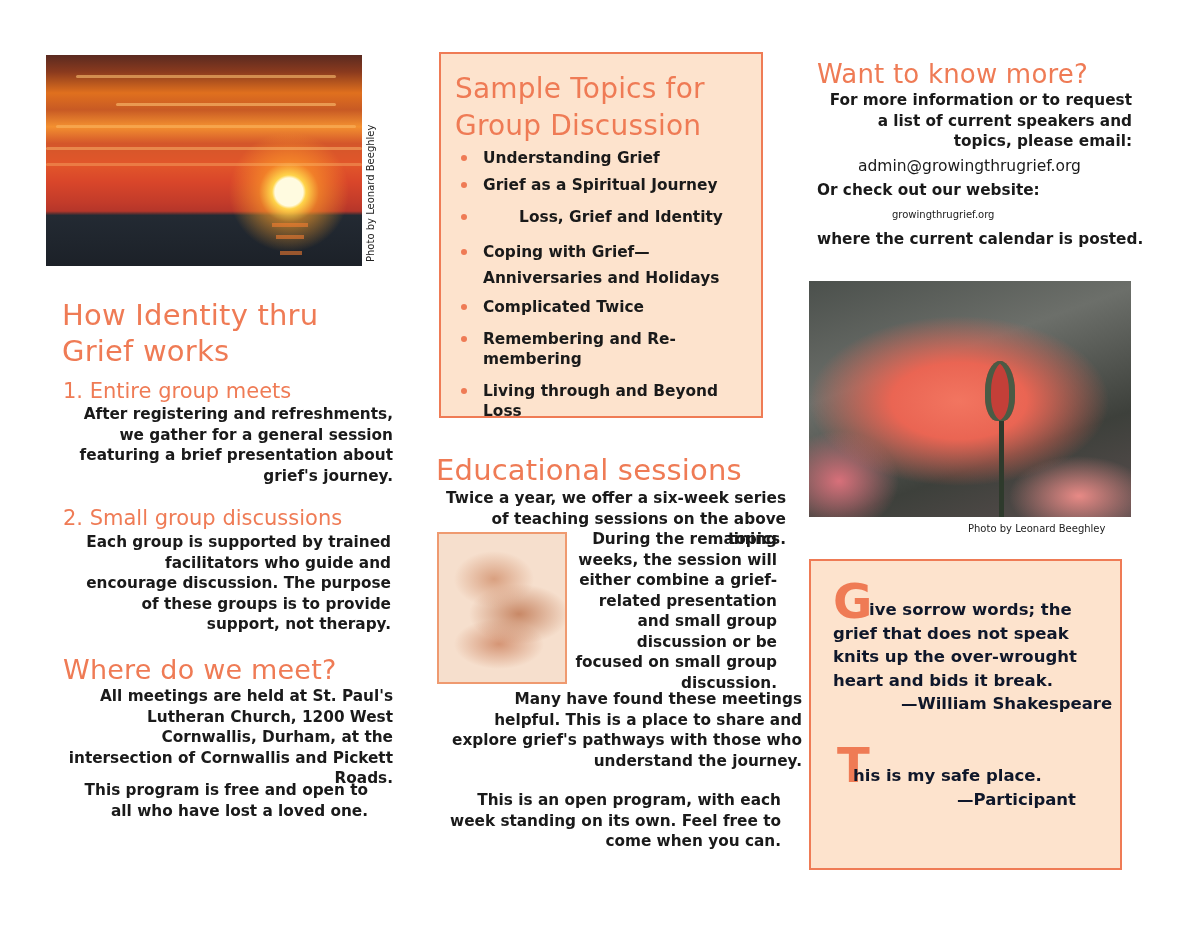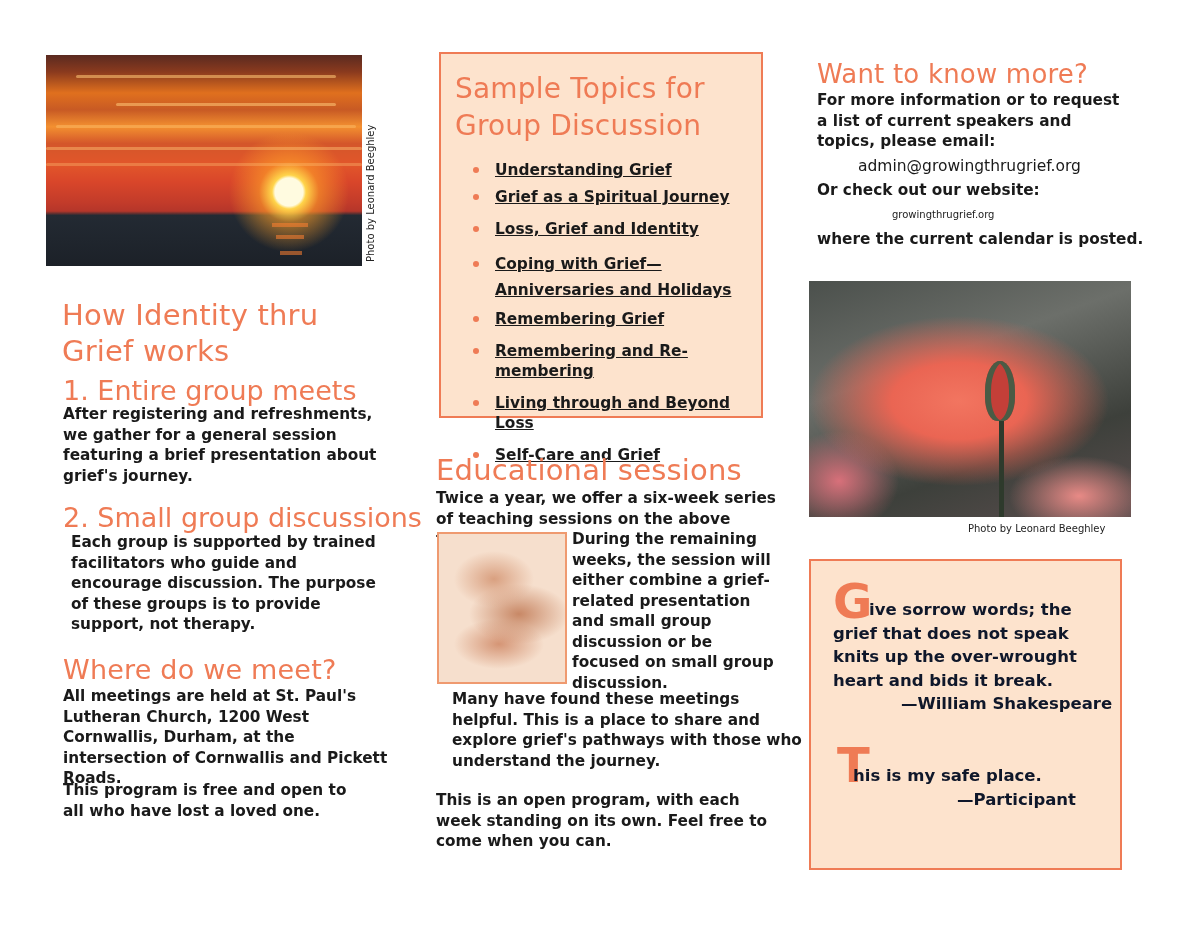--- a/index.html
+++ b/index.html
@@ -3,22 +3,22 @@
 <meta charset="utf-8">
 <style>
   html, body { margin: 0; padding: 0; }
   body {
     width: 1200px; height: 927px; background: #ffffff; position: relative; overflow: hidden;
     font-family: "DejaVu Sans", sans-serif; color: #1a1a1a;
   }
   .abs { position: absolute; }
   .orange { color: #ef7b55; }
   .h1 { font-size: 29px; line-height: 36px; font-weight: normal; color: #ef7b55; margin: 0; letter-spacing: 0.2px; }
-  .h2 { font-size: 27px; line-height: 24px; font-weight: normal; color: #ef7b55; margin: 0; }
-  .body { font-size: 15.3px; line-height: 20.5px; font-weight: bold; color: #1a1a1a; margin: 0; }
+  .h2 { font-size: 21px; line-height: 24px; font-weight: normal; color: #ef7b55; margin: 0; }
+  .body { font-size: 15.3px; line-height: 20.5px; font-weight: bold; color: #1a1a1a; margin: 0; text-align: right; }
 
   
   #sunset {
     left: 46px; top: 55px; width: 316px; height: 211px;
     background:
       radial-gradient(circle at 243px 137px, #fffbe0 0 14px, #ffd44a 17px, rgba(255,160,40,0.6) 30px, rgba(255,120,30,0) 60px),
       linear-gradient(180deg, #5a2a20 0%, #8a3a1e 8%, #e0701e 18%, #c85a24 26%, #f39030 34%, #d4562a 42%, #e2562a 52%, #d9462a 60%, #c23b2a 70%, #b5362a 74%, #232a33 76%, #1c2128 100%);
   }
   #sunset .streak { position: absolute; left: 0; height: 3px; background: rgba(255,200,120,0.55); border-radius: 2px; }
   #sunset .reflect { position: absolute; left: 226px; width: 36px; background: rgba(255,130,50,0.55); height: 4px; }
@@ -26,21 +26,21 @@
     left: 364px; top: 262px; width: 160px; height: 16px; transform-origin: 0 0; transform: rotate(-90deg);
     font-size: 10px; line-height: 14px; color: #222; white-space: nowrap; font-weight: normal;
   }
 
   
   #topics {
     left: 439px; top: 52px; width: 324px; height: 366px; box-sizing: border-box;
     border: 2px solid #ef7b55; background: #fde3cd;
   }
   #topics .h1 { position: absolute; left: 14px; top: 16px; font-size: 28px; line-height: 37px; }
-  #topics ul { list-style: none; margin: 16px; padding: 0; position: absolute; left: 14px; top: 90px; width: 300px; text-decoration: underline; }
+  #topics ul { list-style: none; margin: 4px; padding: 0; position: absolute; left: 14px; top: 90px; width: 300px; }
   #topics li { position: relative; padding-left: 24px; font-size: 15.4px; line-height: 20px; font-weight: bold; }
   #topics li .dot { position: absolute; left: 2px; top: 7px; width: 6px; height: 6px; border-radius: 50%; background: #ef7b55; }
 
   
   #hands {
     left: 437px; top: 532px; width: 130px; height: 152px; box-sizing: border-box;
     border: 2px solid #ef9a70;
     background:
       radial-gradient(ellipse 40px 28px at 55px 45px, #d9a080 0%, rgba(217,160,128,0) 100%),
       radial-gradient(ellipse 50px 30px at 80px 80px, #c88866 0%, rgba(200,136,102,0) 100%),
@@ -101,26 +101,25 @@
 <p class="abs body orange" style="left:63px;top:780px;width:305px;">This program is free and open to all who have lost a loved one.</p>
 
 <div id="topics" class="abs">
   <div class="h1">
     <div>Sample Topics for</div>
     <div>Group Discussion</div>
   </div>
   <ul>
     <li style="margin-bottom:7px;"><span class="dot"></span><span>Understanding Grief</span></li>
     <li style="margin-bottom:12px;"><span class="dot"></span><span>Grief as a Spiritual Journey</span></li>
-    <li style="margin-bottom:12px;"><span class="dot"></span><span>Loss, Grief and Identity</span></li>
+    <li style="margin-bottom:12px;text-align:center;"><span class="dot"></span><span>Loss, Grief and Identity</span></li>
     <li style="margin-bottom:6px;line-height:26px;"><span class="dot" style="top:10px;"></span><span>Coping with Grief—Anniversaries and Holidays</span></li>
-    <li style="margin-bottom:12px;"><span class="dot"></span><span>Remembering Grief</span></li>
+    <li style="margin-bottom:12px;"><span class="dot"></span><span>Complicated Twice</span></li>
     <li style="margin-bottom:12px;"><span class="dot"></span><span>Remembering and Re-membering</span></li>
     <li style="margin-bottom:12px;"><span class="dot"></span><span>Living through and Beyond Loss</span></li>
-    <li><span class="dot"></span><span>Self-Care and Grief</span></li>
   </ul>
 </div>
 
 <div class="abs h1" style="left:436px;top:452px;">Educational sessions</div>
 <p class="abs body" style="left:436px;top:488px;width:350px;">Twice a year, we offer a six-week series of teaching sessions on the above topics.</p>
 
 <div id="hands" class="abs"></div>
 <p class="abs body" style="left:572px;top:529px;width:205px;">During the remaining weeks, the session will either combine a grief-related presentation and small group discussion or be focused on small group discussion.</p>
 
 <p class="abs body" style="left:436px;top:689px;width:350px;margin-left:16px;">Many have found these meetings helpful. This is a place to share and explore grief's pathways with those who understand the journey.</p>

